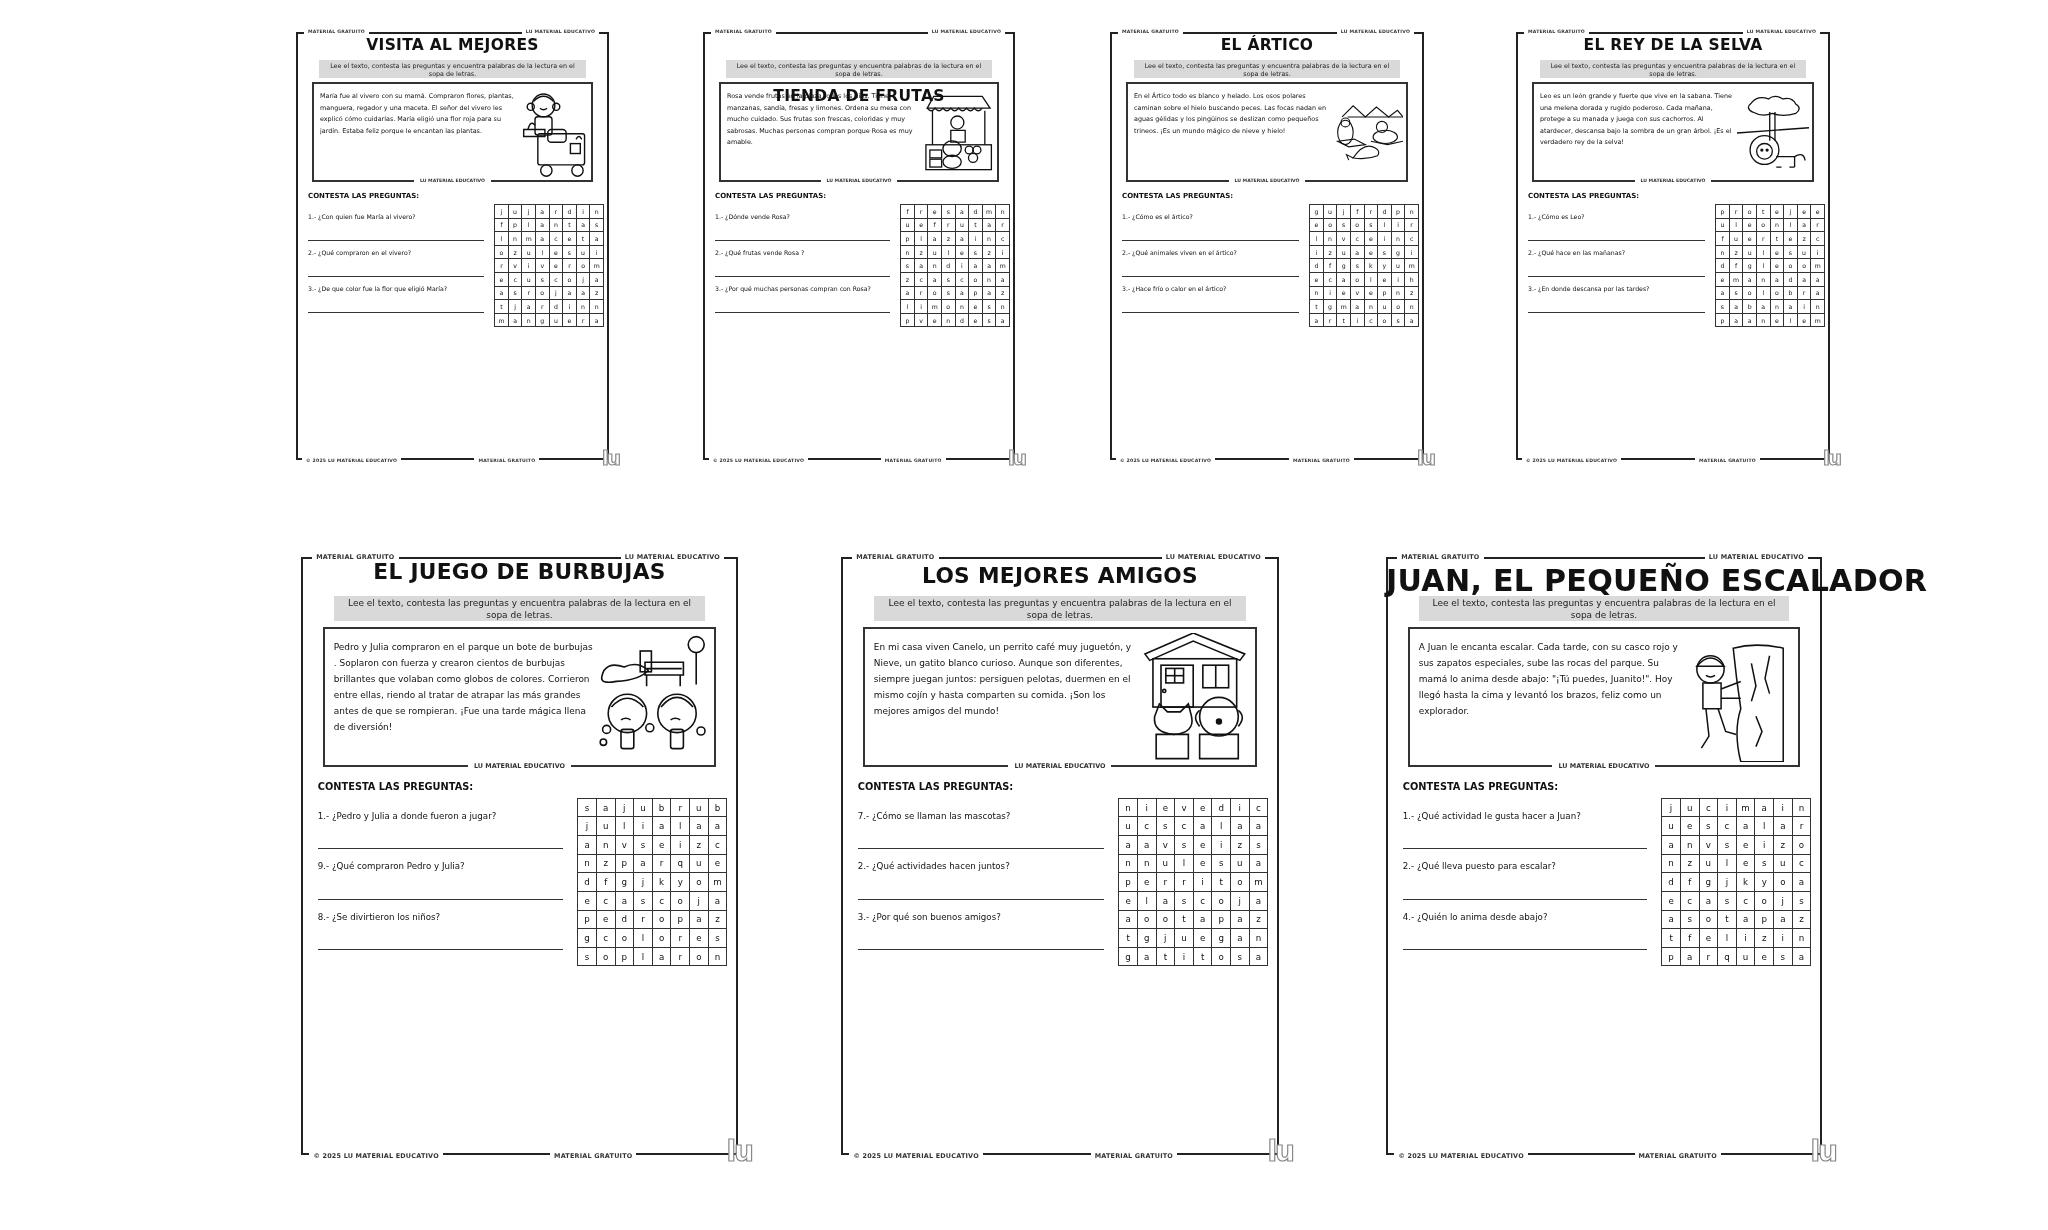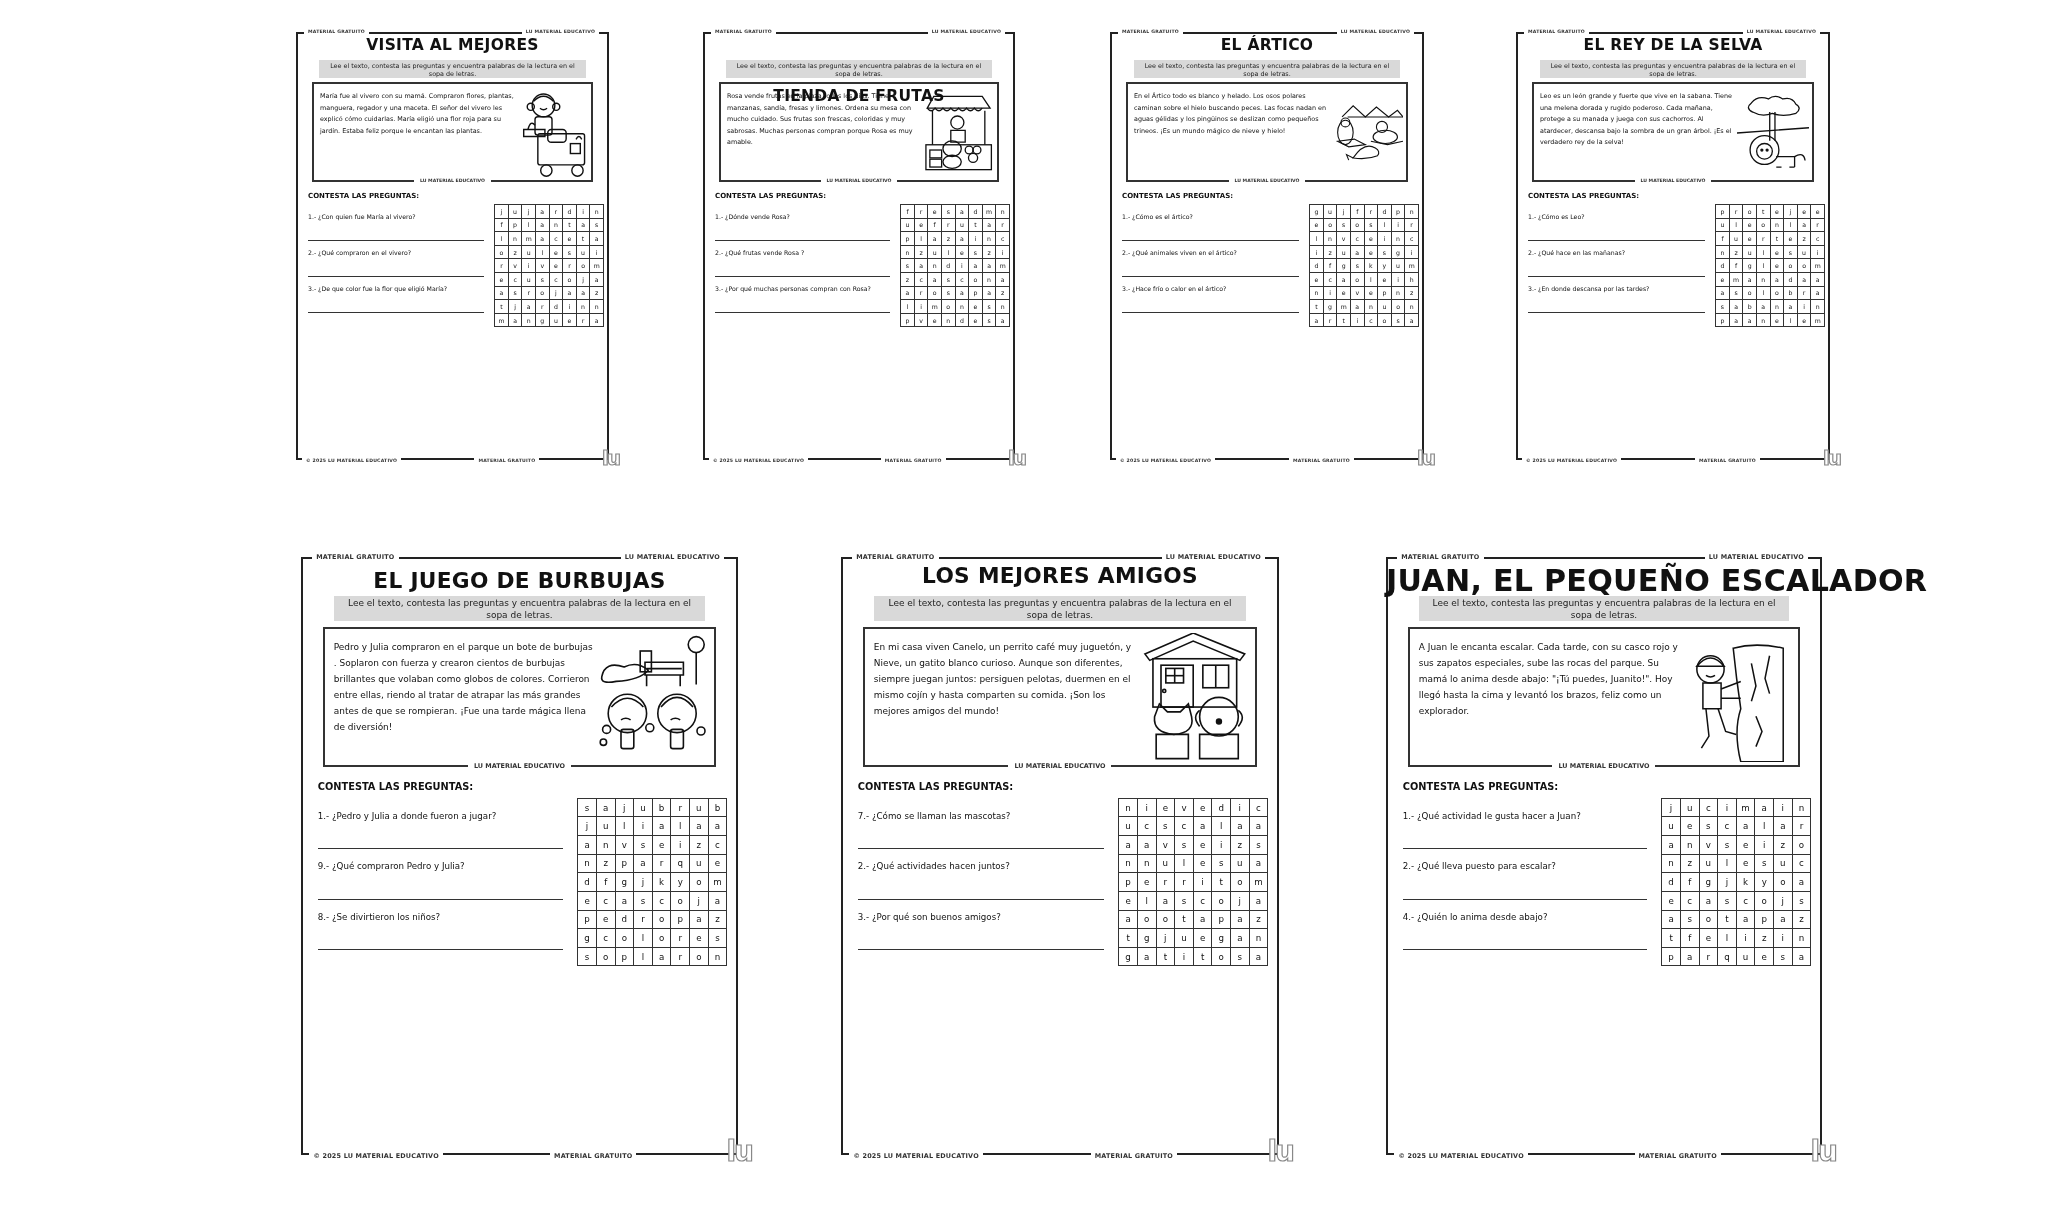--- a/index.html
+++ b/index.html
@@ -553,21 +553,21 @@
       <div class="logo" style="right:-10px;bottom:-8px;font-size:20px;line-height:1;">lu</div>
     </div>
     <div class="page" style="left: 301px; top: 557px; width: 437px; height: 598px;">
     <div class="frame"></div>
     <div class="topline"></div>
     <div class="botline"></div>
     <span class="tag" style="left:11.2px;top:-4.186px;font-size:6.4399999999999995px;">MATERIAL GRATUITO</span>
     <span class="tag" style="right:14px;top:-4.186px;font-size:6.4399999999999995px;">LU MATERIAL EDUCATIVO</span>
     <span class="tag" style="left:8.399999999999999px;bottom:-4.507999999999999px;font-size:6.4399999999999995px;">© 2025 LU MATERIAL EDUCATIVO</span>
     <span class="tag" style="left:249.08999999999997px;bottom:-4.507999999999999px;font-size:6.4399999999999995px;">MATERIAL GRATUITO</span>
-    <div class="title" style="top:11px;font-size:21.7px;">EL JUEGO DE BURBUJAS</div>
+    <div class="title" style="top:2px;font-size:21.7px;">EL JUEGO DE BURBUJAS</div>
     <div class="instr" style="left:32.775px;right:32.775px;top:39.199999999999996px;height:25.2px;font-size:8.959999999999999px;">Lee el texto, contesta las preguntas y encuentra palabras de la lectura en el sopa de letras.</div>
     <div class="story" style="left:22.4px;top:70px;width:392.2px;height:140px;">
       <div class="story-text" style="left:8.399999999999999px;top:9.799999999999999px;width:260.59999999999997px;font-size:8.959999999999999px;line-height:16.099999999999998px;">Pedro y Julia compraron en el parque un bote de burbujas . Soplaron con fuerza y crearon cientos de burbujas brillantes que volaban como globos de colores. Corrieron entre ellas, riendo al tratar de atrapar las más grandes antes de que se rompieran. ¡Fue una tarde mágica llena de diversión!</div>
       <div class="story-img" style="right:4.199999999999999px;top:4.199999999999999px;width:112px;height:128.8px;"><svg viewBox="0 0 140 160" width="100%" height="100%" fill="none" stroke="#111" stroke-width="2">
             <circle cx="124" cy="14" r="10"></circle>
             <line x1="124" y1="24" x2="124" y2="64"></line>
             <path d="M60 36 h48 v16 h-48z M62 52 v14 M104 52 v14 M62 44 h44"></path>
             <rect x="54" y="22" width="14" height="26"></rect>
             <path d="M6 54 q4 -20 28 -12 q16 -8 30 4 q-10 12 -40 14 q-20 4 -18 -6z"></path>
             <circle cx="38" cy="100" r="24"></circle>

